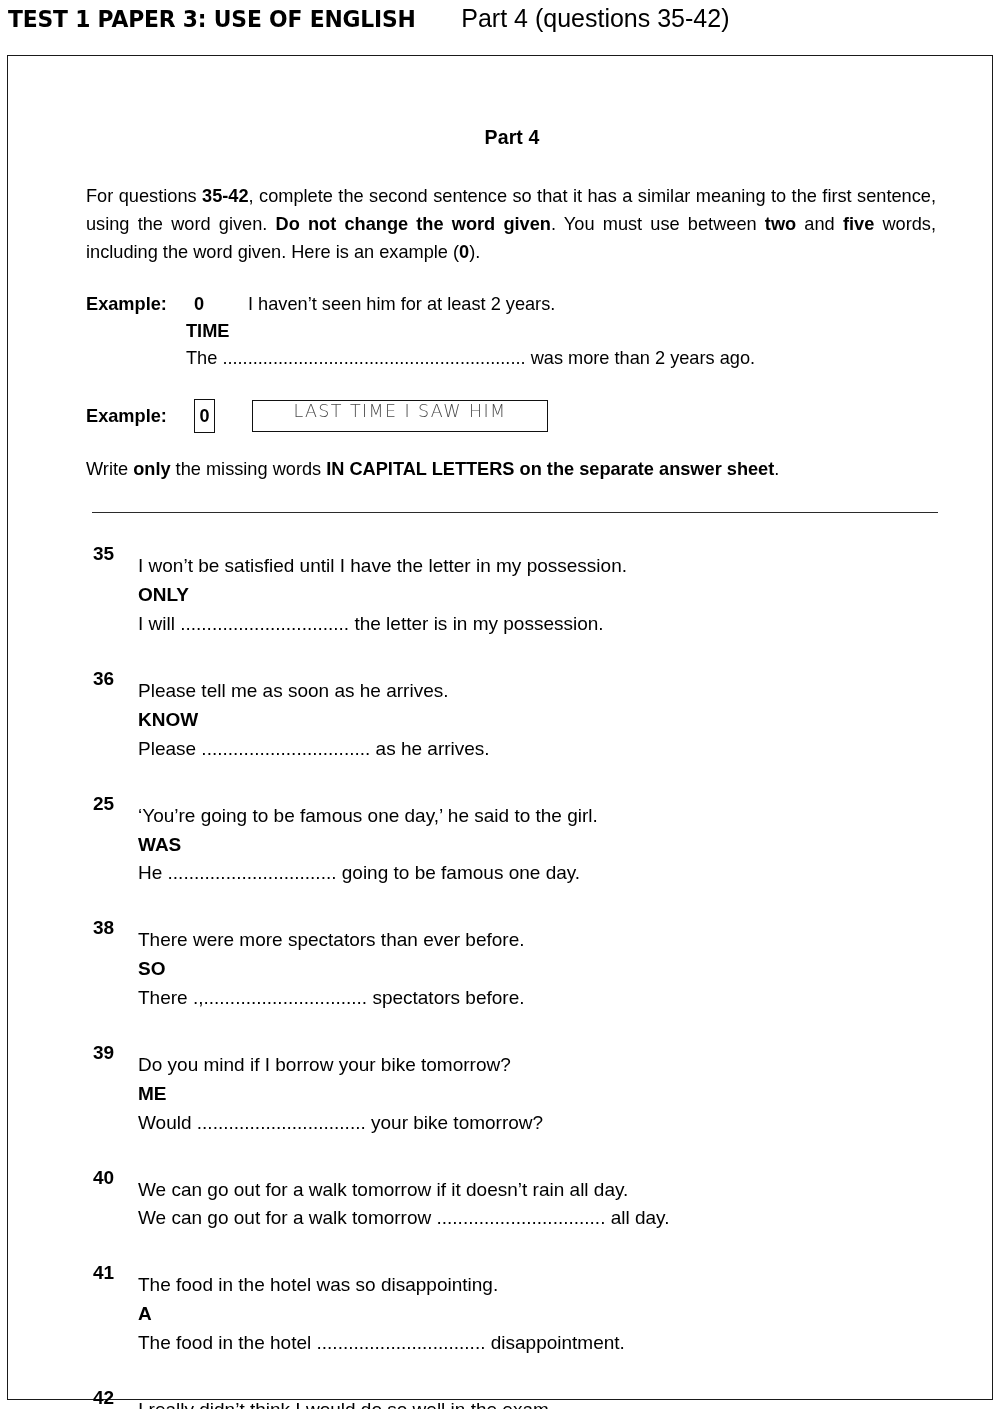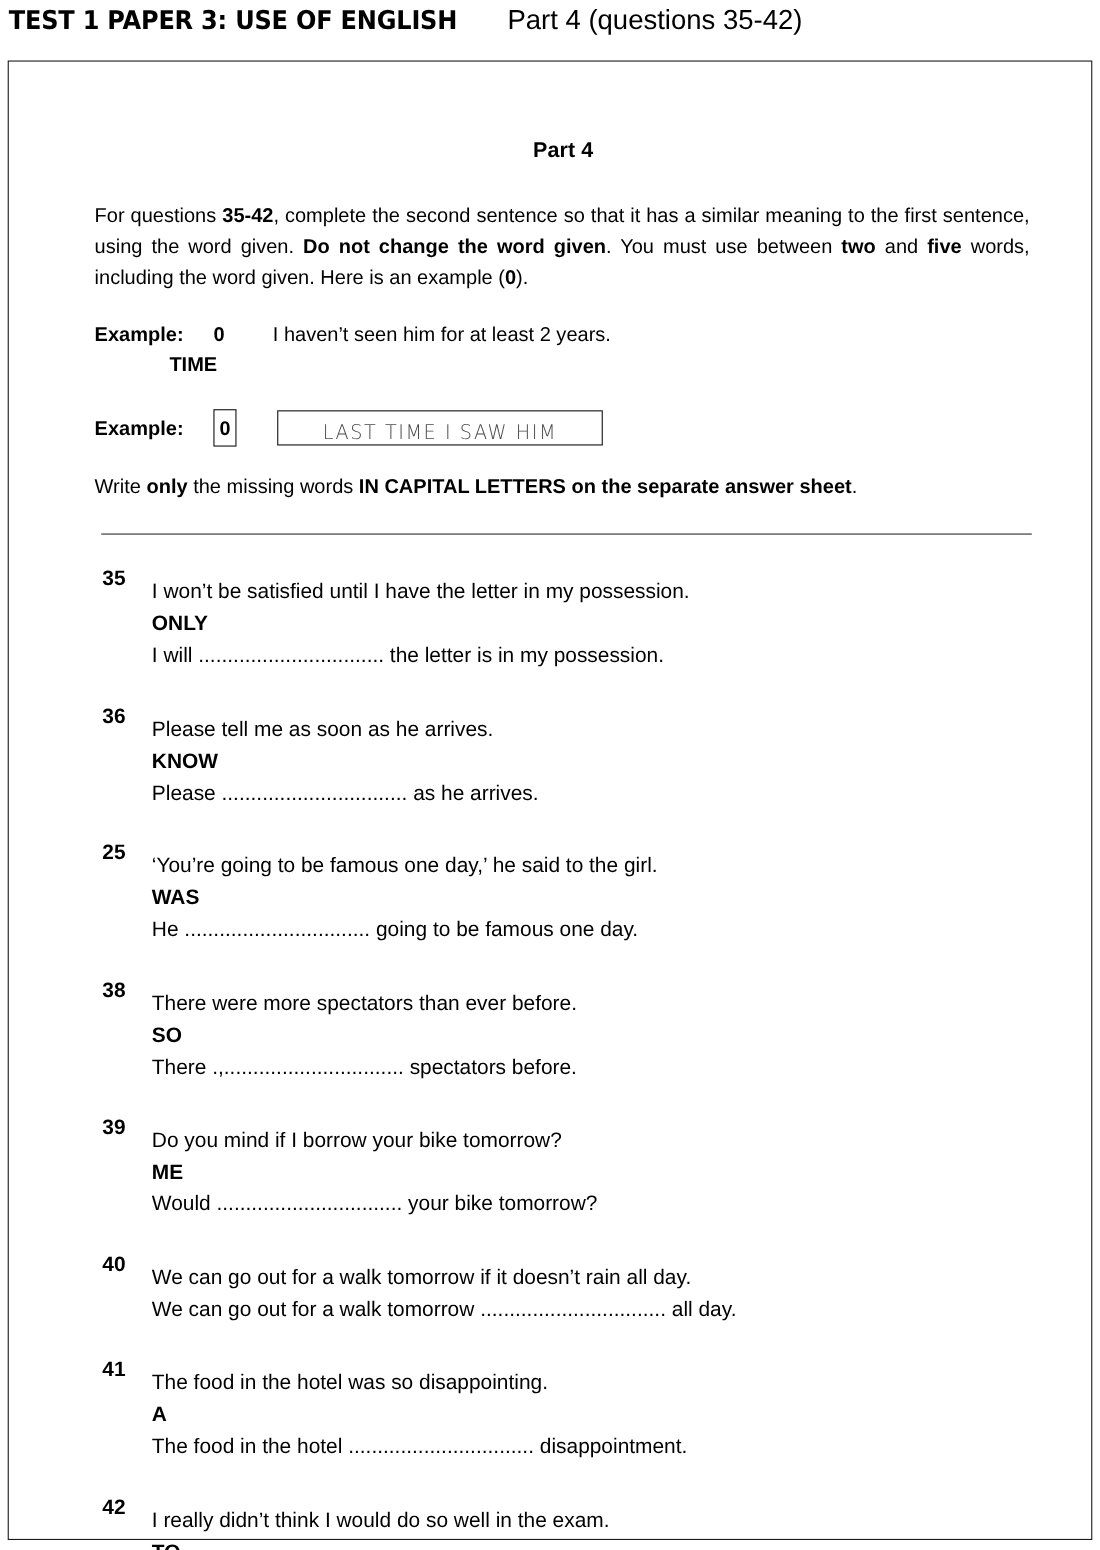--- a/index.html
+++ b/index.html
@@ -94,21 +94,21 @@
     width: 108px;
     flex: 0 0 108px;
   }
   .ex-num {
     font-weight: bold;
     width: 54px;
     flex: 0 0 54px;
   }
   .ex-body { flex: 1 1 auto; }
   .ex-sub {
-    margin-left: 68px;
+    margin-left: 100px;
   }
   .ex-key { font-weight: bold; }
 
   .gap-note {
     font-size: 18.2px;
     margin: 26px 0 0 0;
     line-height: 1.5;
   }
 
   
@@ -134,21 +134,21 @@
     font-size: 18px;
     box-sizing: border-box;
     margin-right: 37px;
   }
   .answer-box {
     width: 296px;
     height: 32px;
     border: 1.5px solid #111;
     box-sizing: border-box;
     display: flex;
-    align-items: flex-end;
+    align-items: flex-start;
     justify-content: center;
   }
   .answer-text {
     font-family: "DejaVu Sans", sans-serif;
     font-size: 17.5px;
     letter-spacing: 1.4px;
     color: #4a4a4a;
     font-weight: 300;
     transform: scaleY(1.05);
   }
@@ -202,20 +202,21 @@
 
     <p class="instructions">For questions <b>35-42</b>, complete the second sentence so that it has a similar meaning to the first sentence, using the word given. <b>Do not change the word given</b>. You must use between <b>two</b> and <b>five</b> words, including the word given. Here is an example (<b>0</b>).</p>
 
     <div class="example-block">
       <div class="ex-row">
         <span class="ex-label">Example:</span>
         <span class="ex-num">0</span>
         <span class="ex-body">I haven’t seen him for at least 2 years.</span>
       </div>
       <div class="ex-sub ex-key">TIME</div>
+      <div class="ex-sub">The ............................................................ was more than 2 years ago.</div>
     </div>
 
 
     <div class="answer-row">
       <span class="answer-label">Example:</span>
       <span class="zero-box">0</span>
       <span class="answer-box">
         <span class="answer-text">LAST TIME I SAW HIM</span>
       </span>
     </div>

